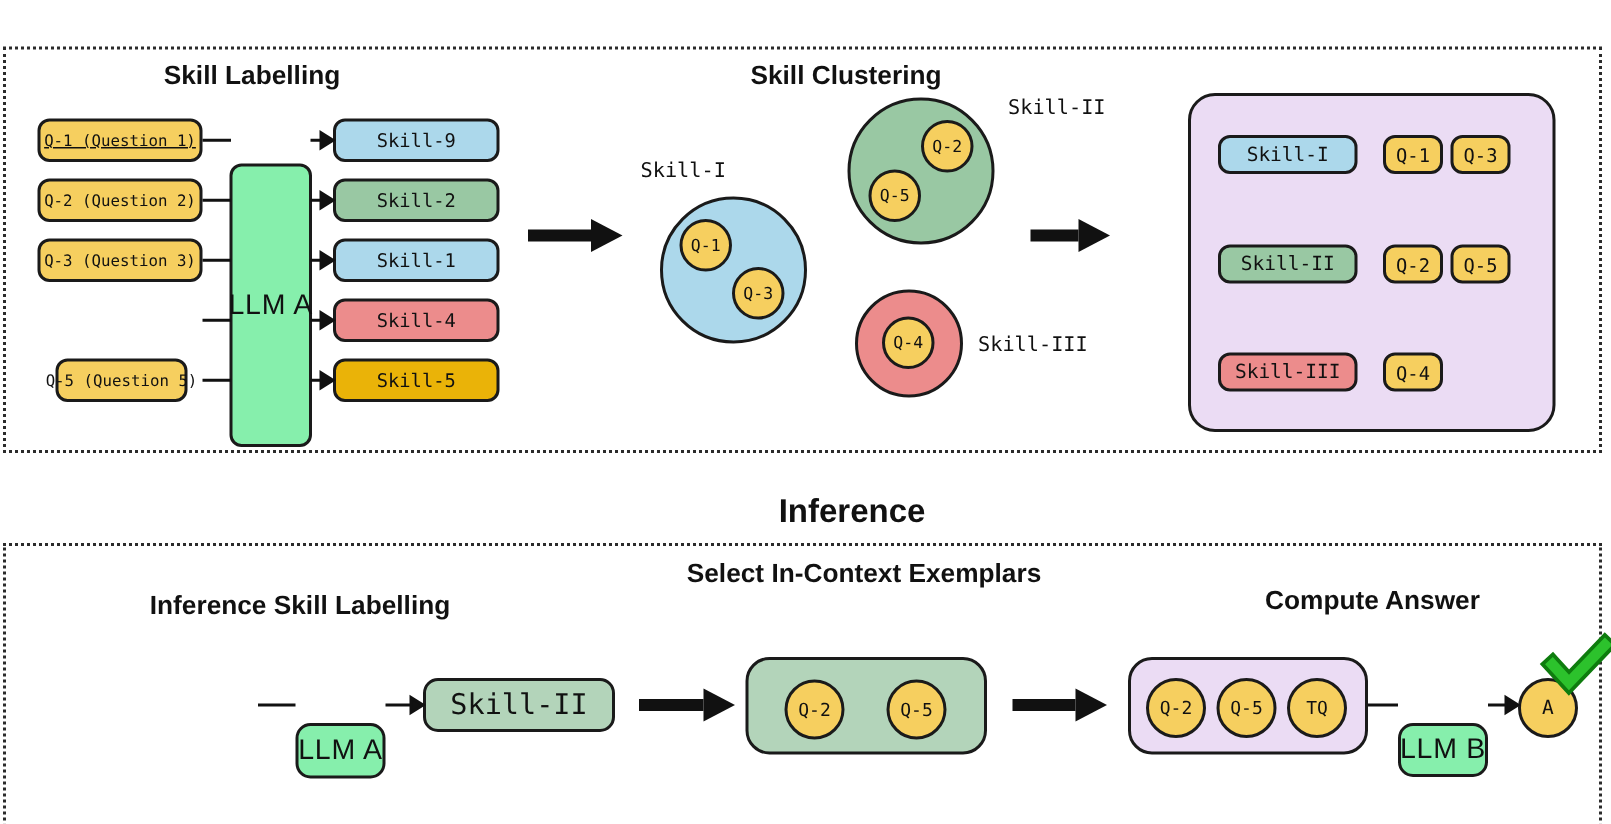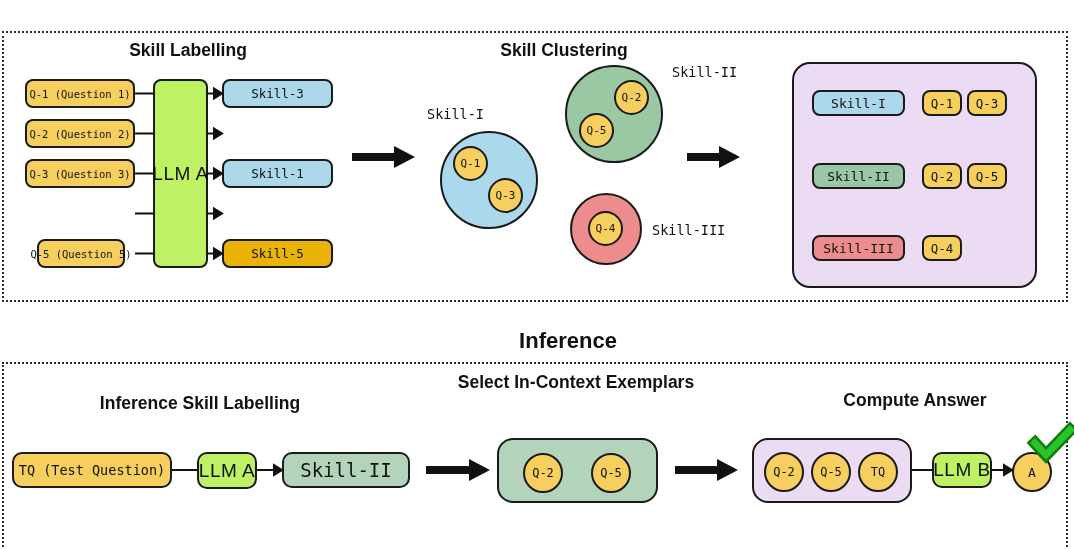--- a/index.html
+++ b/index.html
@@ -16,46 +16,48 @@
   .circle{border-radius:50%;}
   .pill{border-radius:8px;}
   .bigpill{border-radius:10px;}
   .bg-yellow{background:#F6CF5F;}
   .bg-blue{background:#ACD8EB;}
   .bg-green{background:#99C8A3;}
   .bg-lgreen{background:#eab308;}
   .bg-sgreen{background:#B3D4BA;}
   .bg-red{background:#EC8C8C;}
   .bg-purple{background:#EBDCF4;}
-  .bg-gray{background:#bef264;}
+  .bg-gray{background:#86efac;margin-top:30px;}
   .qtxt{font-size:10.5px;}
   .sktxt{font-size:12.5px;}
   .lbl{position:absolute;white-space:nowrap;font-size:13.5px;}
   .llm{font-size:19px;letter-spacing:0.5px;}
   svg.layer{position:absolute;left:0;top:0;pointer-events:none;}
 </style>
 </head>
 <body>
 
 <div class="page">
 
 
   <div class="dotted" style="left:2px;top:31px;width:1066px;height:271px;"></div>
 
-  <div class="hd sub" style="left:188px;top:40px;">Skill Labelling</div>
+  <div class="hd sub" style="left:168px;top:40px;">Skill Labelling</div>
 
-  <div class="node pill bg-yellow mono qtxt" style="left:25px;top:79px;width:110px;height:29px;">Q-1 (Question 1)</div>
+  <div class="node pill bg-yellow mono qtxt" style="left:25px;top:79px;width:110px;height:29px;text-decoration:underline;">Q-1 (Question 1)</div>
   <div class="node pill bg-yellow mono qtxt" style="left:25px;top:119px;width:110px;height:29px;">Q-2 (Question 2)</div>
   <div class="node pill bg-yellow mono qtxt" style="left:25px;top:159px;width:110px;height:29px;">Q-3 (Question 3)</div>
   <div class="node pill bg-yellow mono qtxt" style="left:25px;top:239px;width:88px;height:29px;margin-left:12px;">Q-5 (Question 5)</div>
 
   <div class="node pill bg-gray llm" style="left:153px;top:79px;width:55px;height:189px;">LLM A</div>
 
-  <div class="node pill bg-blue mono sktxt" style="left:222px;top:79px;width:111px;height:29px;">Skill-3</div>
+  <div class="node pill bg-blue mono sktxt" style="left:222px;top:79px;width:111px;height:29px;">Skill-9</div>
+  <div class="node pill bg-green mono sktxt" style="left:222px;top:119px;width:111px;height:29px;">Skill-2</div>
   <div class="node pill bg-blue mono sktxt" style="left:222px;top:159px;width:111px;height:29px;">Skill-1</div>
+  <div class="node pill bg-red mono sktxt" style="left:222px;top:199px;width:111px;height:29px;">Skill-4</div>
   <div class="node pill bg-lgreen mono sktxt" style="left:222px;top:239px;width:111px;height:29px;">Skill-5</div>
 
   <div class="hd sub" style="left:564px;top:40px;">Skill Clustering</div>
 
   <div class="lbl mono" style="left:427px;top:106px;">Skill-I</div>
   <div class="node circle bg-blue" style="left:440px;top:131px;width:98px;height:98px;"></div>
   <div class="node circle bg-yellow mono qtxt" style="left:453px;top:146px;width:35px;height:35px;font-size:11px;">Q-1</div>
   <div class="node circle bg-yellow mono qtxt" style="left:488px;top:178px;width:35px;height:35px;font-size:11px;">Q-3</div>
 
   <div class="node circle bg-green" style="left:565px;top:65px;width:98px;height:98px;"></div>
@@ -78,21 +80,20 @@
   <div class="node pill bg-yellow mono" style="left:967px;top:163px;width:40px;height:26px;font-size:12.5px;">Q-5</div>
 
   <div class="node pill bg-red mono" style="left:812px;top:235px;width:93px;height:26px;font-size:13px;">Skill-III</div>
   <div class="node pill bg-yellow mono" style="left:922px;top:235px;width:40px;height:26px;font-size:12.5px;">Q-4</div>
 
   <div class="hd title abs" style="left:568px;top:328px;">Inference</div>
 
   <div class="dotted" style="left:2px;top:362px;width:1066px;height:200px;"></div>
 
   <div class="hd sub" style="left:200px;top:393px;">Inference Skill Labelling</div>
-  <div class="node bigpill bg-yellow mono" style="left:12px;top:452px;width:160px;height:36px;font-size:13.5px;">TQ (Test Question)</div>
   <div class="node bigpill bg-gray llm" style="left:197px;top:452px;width:60px;height:37px;">LLM A</div>
   <div class="node bigpill bg-sgreen mono" style="left:282px;top:452px;width:128px;height:36px;font-size:19px;">Skill-II</div>
 
   <div class="hd sub" style="left:576px;top:372px;">Select In-Context Exemplars</div>
   <div class="node bg-sgreen" style="left:497px;top:438px;width:161px;height:65px;border-radius:16px;"></div>
   <div class="node circle bg-yellow mono" style="left:523px;top:453px;width:40px;height:40px;font-size:12px;">Q-2</div>
   <div class="node circle bg-yellow mono" style="left:591px;top:453px;width:40px;height:40px;font-size:12px;">Q-5</div>
 
   <div class="hd sub" style="left:915px;top:390px;">Compute Answer</div>
   <div class="node bg-purple" style="left:752px;top:438px;width:160px;height:65px;border-radius:16px;"></div>

